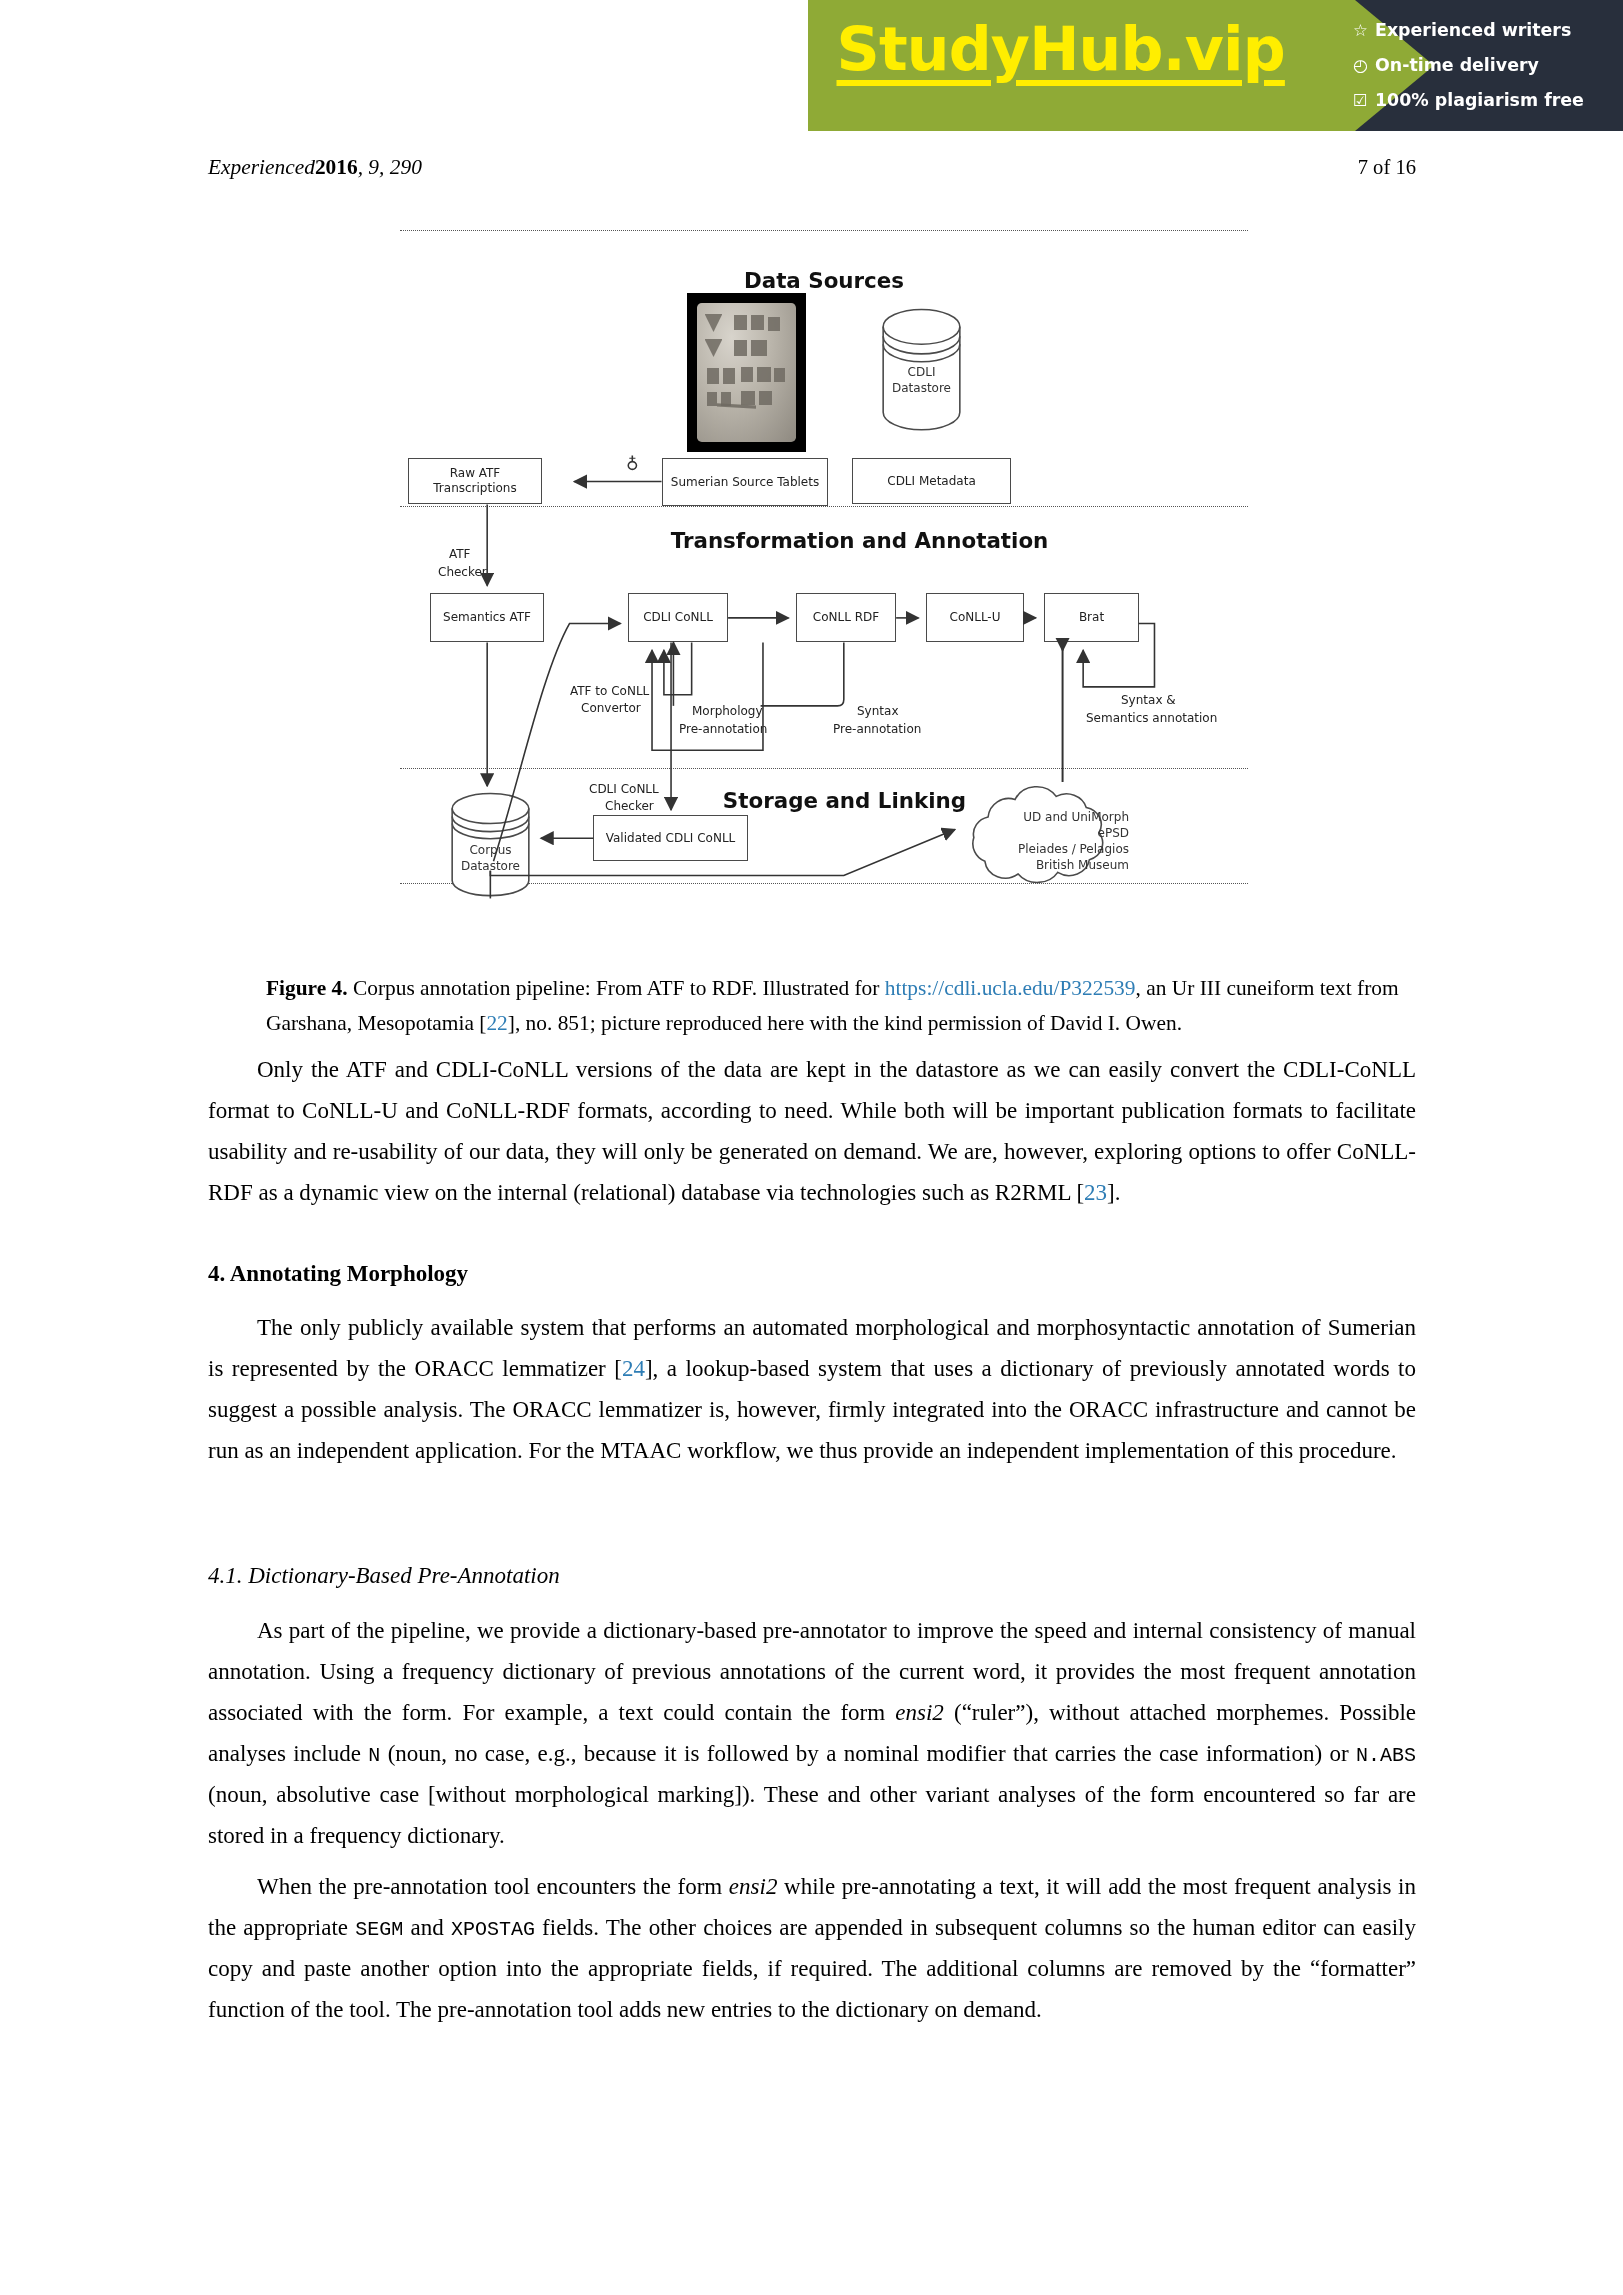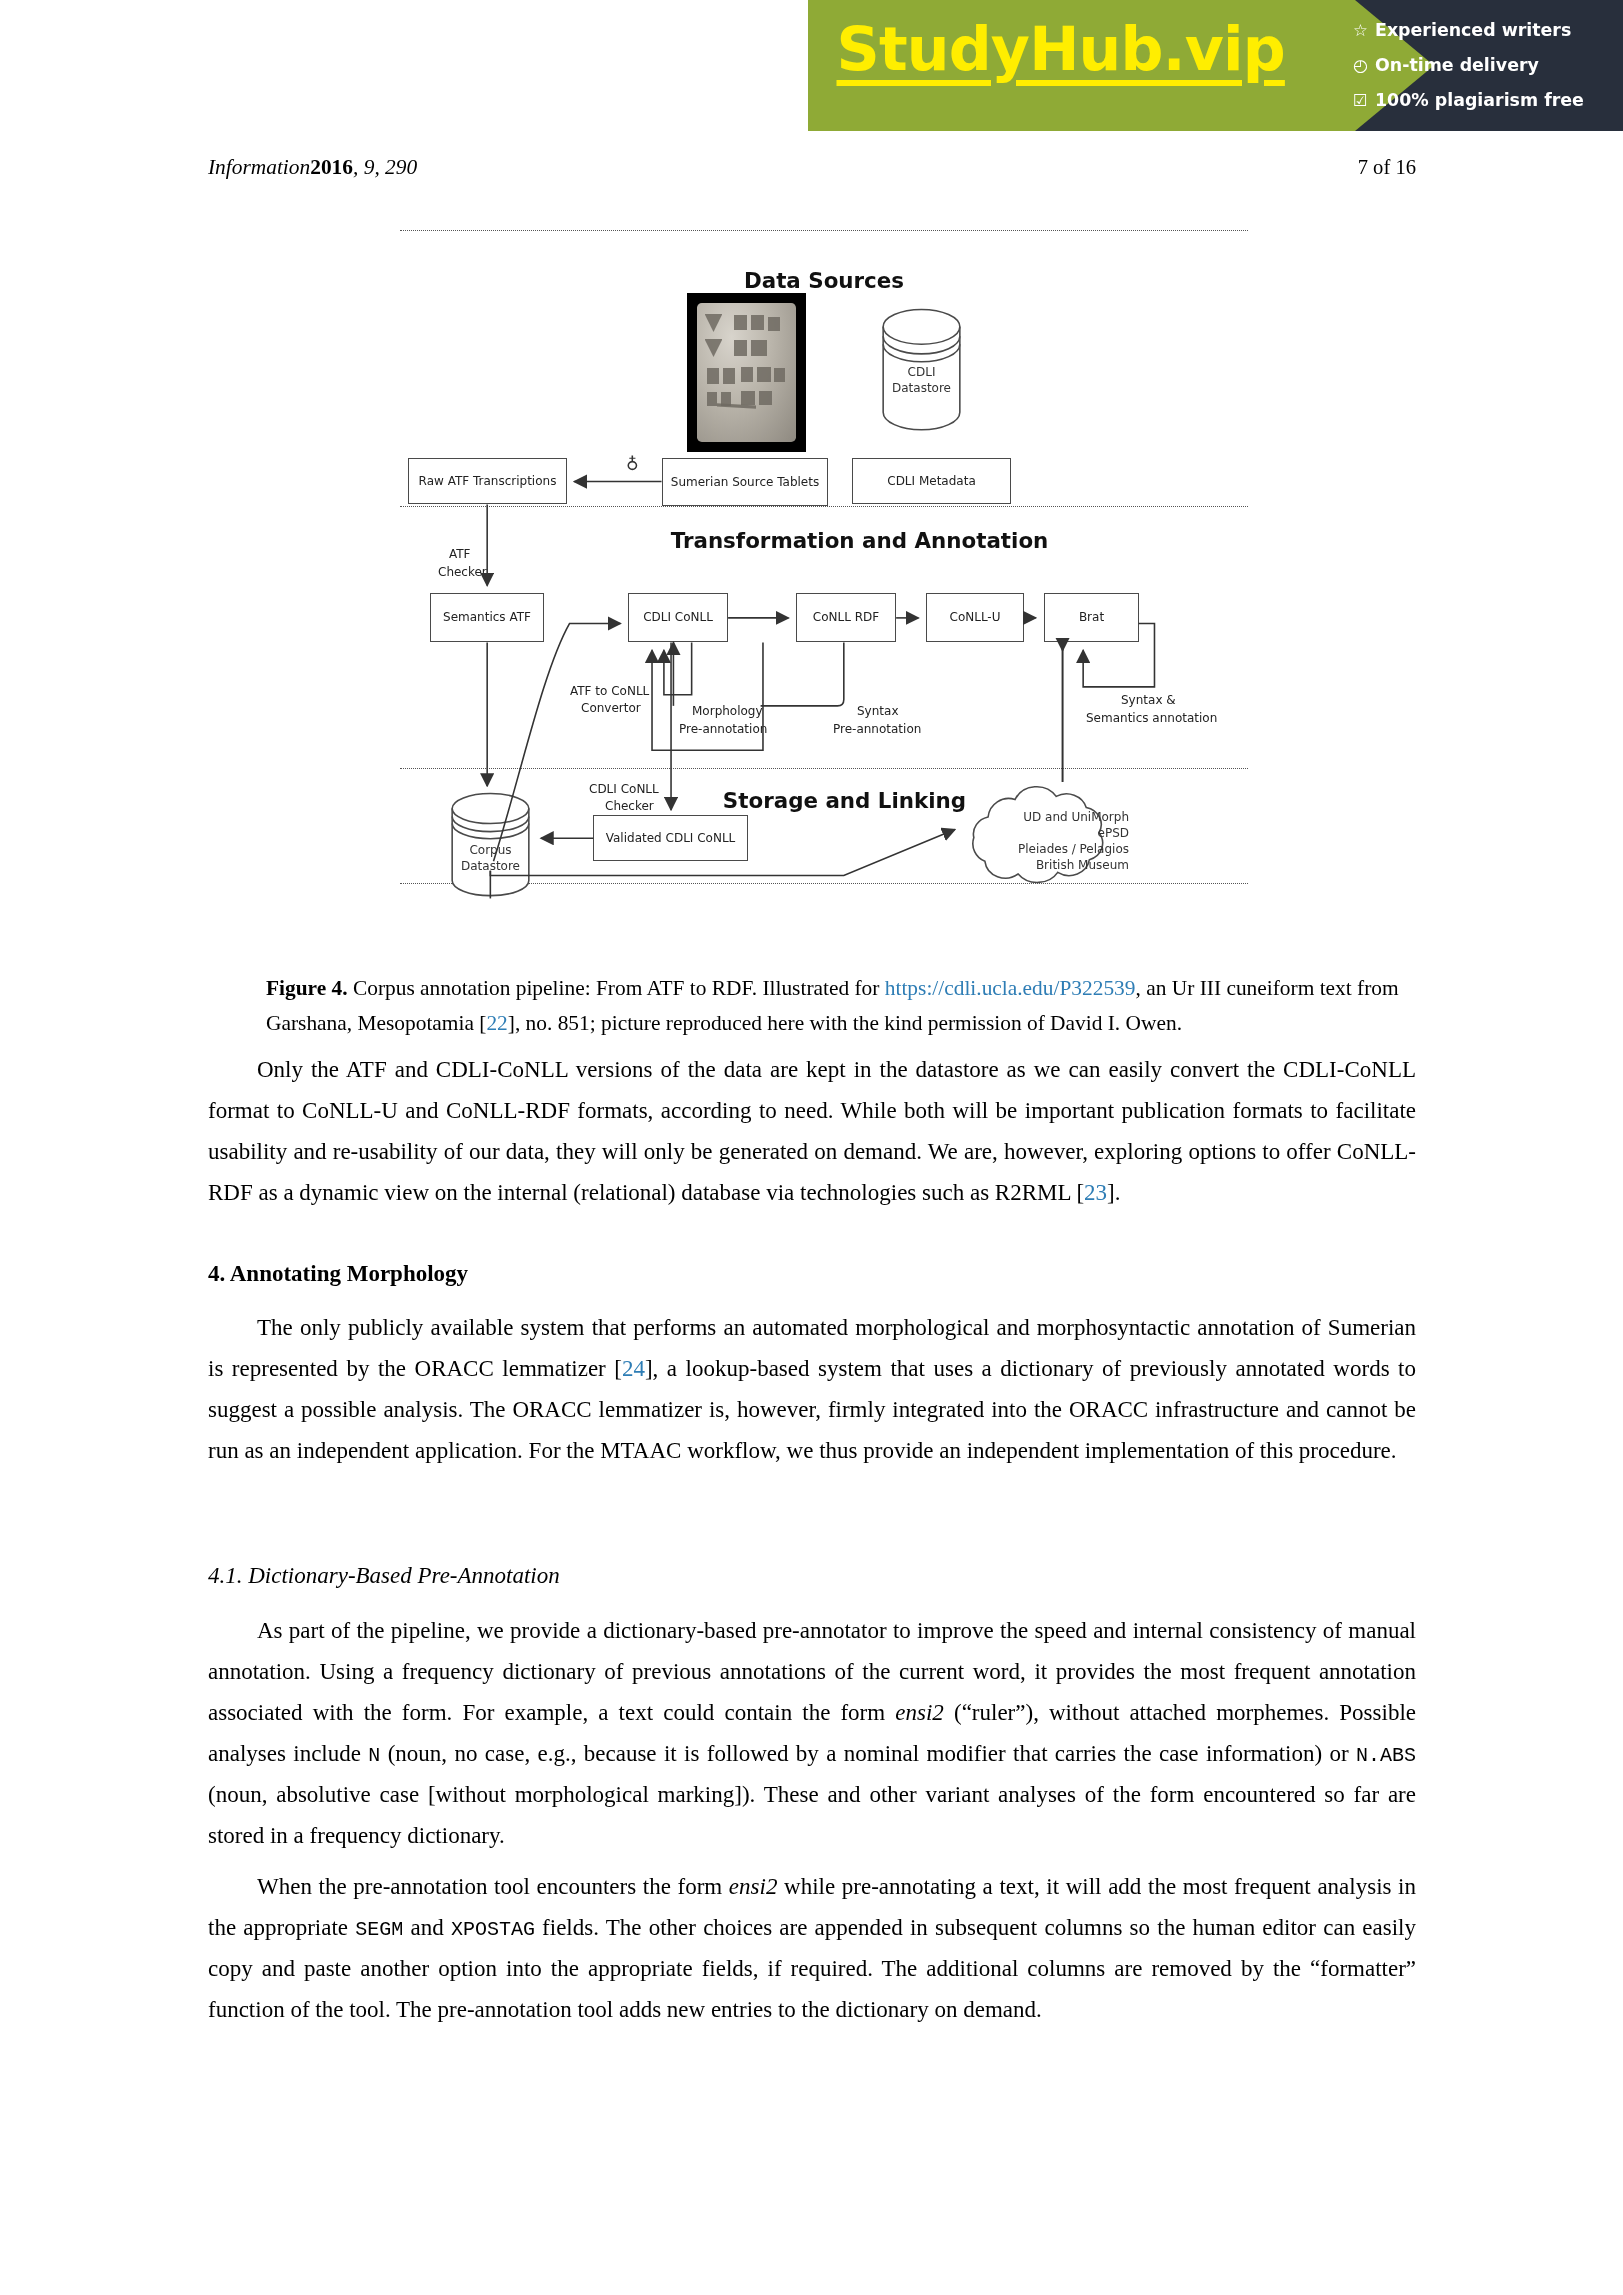--- a/index.html
+++ b/index.html
@@ -273,21 +273,21 @@
       <span>On-time delivery</span>
     </div>
     <div class="wm-row">
       <span class="wm-ico">☑</span>
       <span>100% plagiarism free</span>
     </div>
   </div>
 </div>
 
 <div id="runhead">
-  <div id="runhead-left"><span>Information</span><b>2016</b><span>, 9, 290</span></div>
+  <div id="runhead-left"><span>Experienced</span><b>2016</b><span>, 9, 290</span></div>
   <div id="runhead-right">7 of 16</div>
 </div>
 
 <div id="figure-wrap">
 
   <div class="dashline" style="top:3.2px"></div>
   <div class="dashline" style="top:279px"></div>
   <div class="dashline" style="top:541px"></div>
   <div class="dashline" style="top:656px"></div>
 
@@ -322,21 +322,21 @@
     <svg width="83" height="127" viewBox="0 0 105 160">
       <path d="M4,26 L4,134 A48,22 0 0 0 101,134 L101,26" fill="#fff" stroke="#4a4a4a" stroke-width="2"></path>
       <ellipse cx="52.5" cy="26" rx="48.5" ry="22" fill="#fff" stroke="#4a4a4a" stroke-width="2"></ellipse>
       <path d="M4,38 A48,22 0 0 0 101,38" fill="none" stroke="#4a4a4a" stroke-width="2"></path>
       <path d="M4,48 A48,22 0 0 0 101,48" fill="none" stroke="#4a4a4a" stroke-width="2"></path>
     </svg>
     <div class="lbl" style="top:59px">CDLI</div>
     <div class="lbl" style="top:75px">Datastore</div>
   </div>
 
-  <div class="node" style="left:8px;top:231px;width:159px;height:46px">Raw ATF Transcriptions</div>
+  <div class="node" style="left:8px;top:231px;width:134px;height:46px">Raw ATF Transcriptions</div>
   <div class="node" style="left:262px;top:231px;width:166px;height:48px">Sumerian Source Tablets</div>
   <div class="node" style="left:452px;top:231px;width:159px;height:46px">CDLI Metadata</div>
 
   <div id="person-icon" style="left:226px;top:227px">♁</div>
 
   <div class="node" style="left:30px;top:366px;width:114px;height:49px">Semantics ATF</div>
   <div class="node" style="left:228px;top:366px;width:100px;height:49px">CDLI CoNLL</div>
   <div class="node" style="left:396px;top:366px;width:100px;height:49px">CoNLL RDF</div>
   <div class="node" style="left:526px;top:366px;width:98px;height:49px">CoNLL-U</div>
   <div class="node" style="left:644px;top:366px;width:95px;height:49px">Brat</div>

